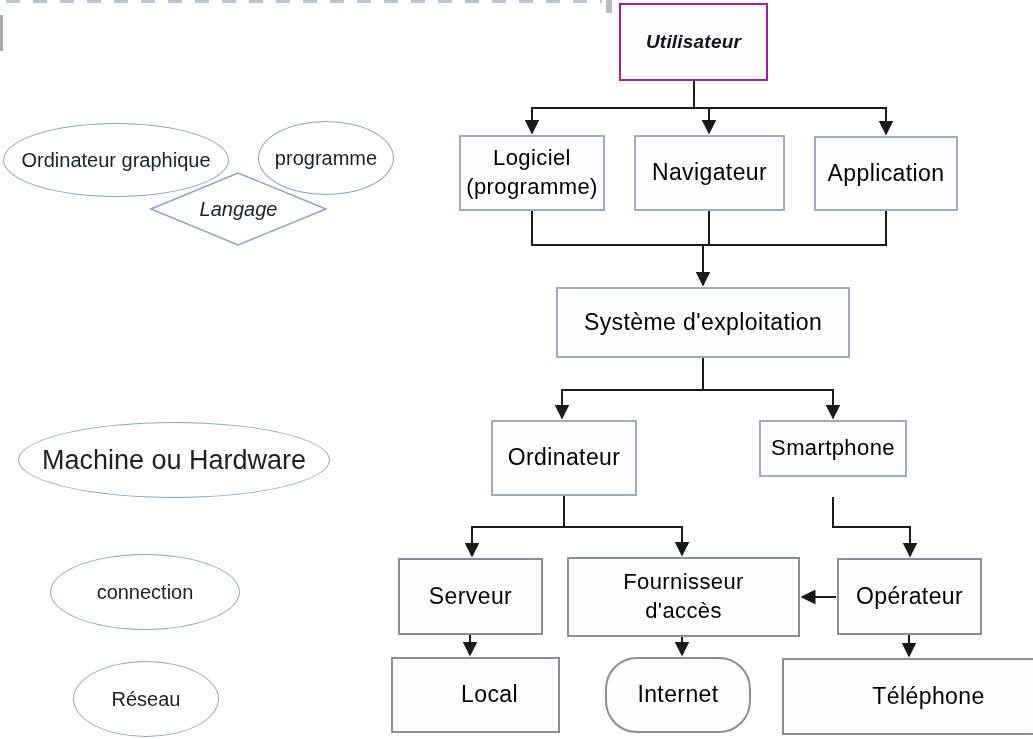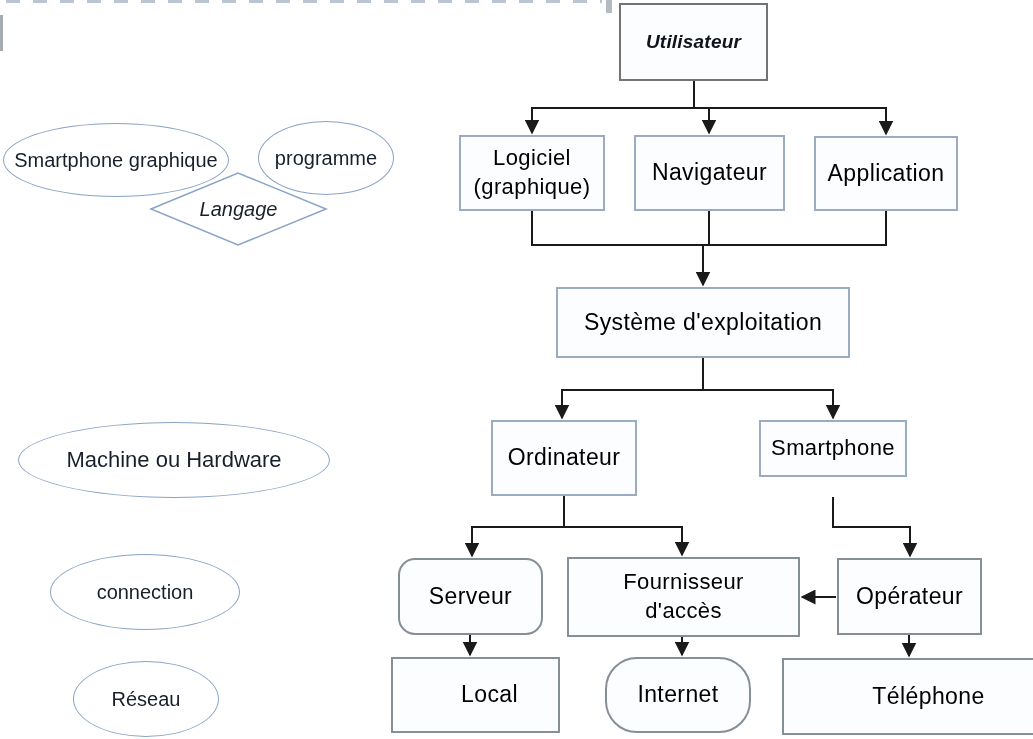--- a/index.html
+++ b/index.html
@@ -13,49 +13,49 @@
   .box{
     position:absolute;display:flex;flex-direction:column;align-items:center;justify-content:center;
     background:#fcfdfe;box-sizing:border-box;text-align:center;
   }
   .box .lbl{
     font-size:23px;letter-spacing:.4px;color:#000;line-height:1.3;white-space:nowrap;
   }
   .blue{border:2px solid #9aabc2;}
   .gray{border:2px solid #868e98;}
 
-  .n-utilisateur{left:619px;top:3px;width:149px;height:78px;border:2px solid #737373;}
+  .n-utilisateur{left:619px;top:3px;width:149px;height:78px;border:2px solid #a21caf;}
   .n-utilisateur .lbl{font-size:19px;font-weight:bold;font-style:italic;letter-spacing:.2px;color:#10131c;}
   .n-logiciel{left:459px;top:135px;width:146px;height:76px;}
   .n-logiciel .lbl{font-size:22px;}
   .n-navigateur{left:634px;top:135px;width:151px;height:76px;}
   .n-application{left:814px;top:136px;width:144px;height:75px;}
   .n-systeme{left:556px;top:287px;width:294px;height:71px;}
   .n-ordinateur{left:491px;top:420px;width:146px;height:76px;}
   .n-smartphone{left:759px;top:420px;width:148px;height:57px;}
   .n-smartphone .lbl{font-size:22px;}
-  .n-serveur{left:398px;top:558px;width:145px;height:77px;border-radius:17px;}
+  .n-serveur{left:398px;top:558px;width:145px;height:77px;}
   .n-fournisseur{left:567px;top:557px;width:233px;height:80px;}
   .n-fournisseur .lbl{font-size:22px;}
   .n-operateur{left:837px;top:558px;width:145px;height:77px;text-align:center;}
   .n-local{left:391px;top:657px;width:169px;height:76px;padding-left:28px;}
   .n-internet{left:605px;top:657px;width:146px;height:76px;border-radius:32px;}
   .n-telephone{left:782px;top:658px;width:293px;height:77px;}
 
   
   .ellipse{
     position:absolute;border:1.5px solid #8ba3c6;border-radius:50%;
     display:flex;align-items:center;justify-content:center;box-sizing:border-box;
     background:transparent;
   }
   .ellipse .lbl{font-size:20px;color:#19202b;white-space:nowrap;}
   .e-interface{left:3px;top:123px;width:226px;height:74px;}
   .e-programme{left:258px;top:121px;width:136px;height:74px;}
   .e-machine{left:18px;top:422px;width:312px;height:76px;}
-  .e-machine .lbl{font-size:22px;}
+  .e-machine .lbl{font-size:27px;}
   .e-connection{left:50px;top:554px;width:190px;height:76px;}
   .e-reseau{left:73px;top:661px;width:146px;height:76px;}
 
   .diamond-wrap{position:absolute;left:146px;top:168px;width:185px;height:82px;}
   .diamond-wrap .lbl{
     position:absolute;left:0;top:0;width:100%;height:100%;
     display:flex;align-items:center;justify-content:center;
     font-size:20px;color:#19202b;font-style:italic;
   }
 
@@ -105,21 +105,21 @@
       <path d="M909 635 L909 656" marker-end="url(#arrow)"></path>
     </g>
   </svg>
 
   <div class="box blue n-utilisateur">
     <span class="lbl">Utilisateur</span>
   </div>
 
   <div class="box blue n-logiciel">
     <span class="lbl">Logiciel</span>
-    <span class="lbl">(graphique)</span>
+    <span class="lbl">(programme)</span>
   </div>
 
   <div class="box blue n-navigateur">
     <span class="lbl">Navigateur</span>
   </div>
 
   <div class="box blue n-application">
     <span class="lbl">Application</span>
   </div>
 
@@ -154,21 +154,21 @@
 
   <div class="box gray n-internet">
     <span class="lbl">Internet</span>
   </div>
 
   <div class="box gray n-telephone">
     <span class="lbl">Téléphone</span>
   </div>
 
   <div class="ellipse e-interface">
-    <span class="lbl">Smartphone graphique</span>
+    <span class="lbl">Ordinateur graphique</span>
   </div>
 
   <div class="ellipse e-programme">
     <span class="lbl">programme</span>
   </div>
 
   <div class="ellipse e-machine">
     <span class="lbl">Machine ou Hardware</span>
   </div>
 

